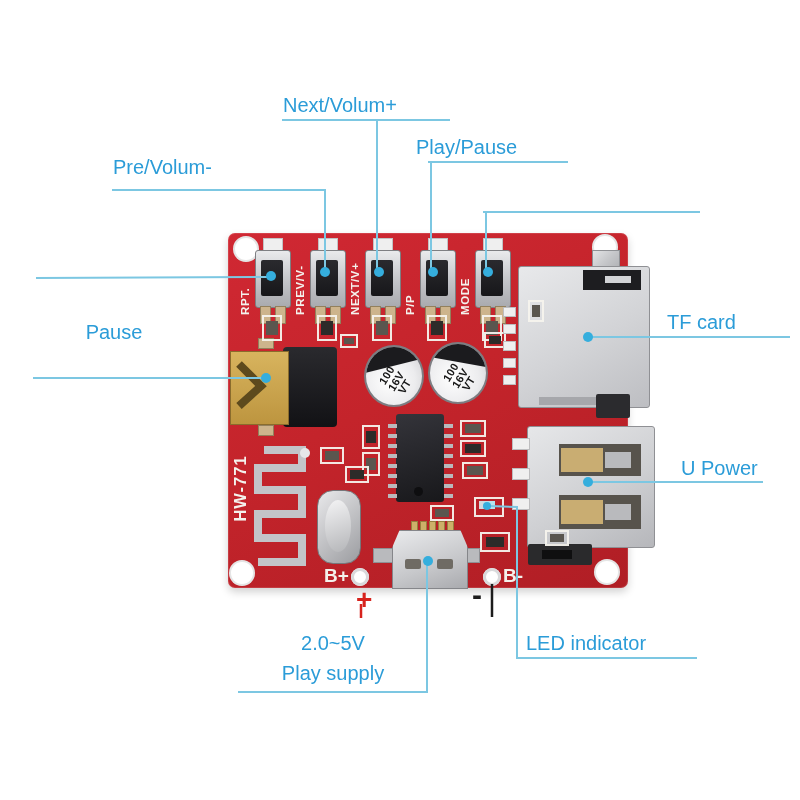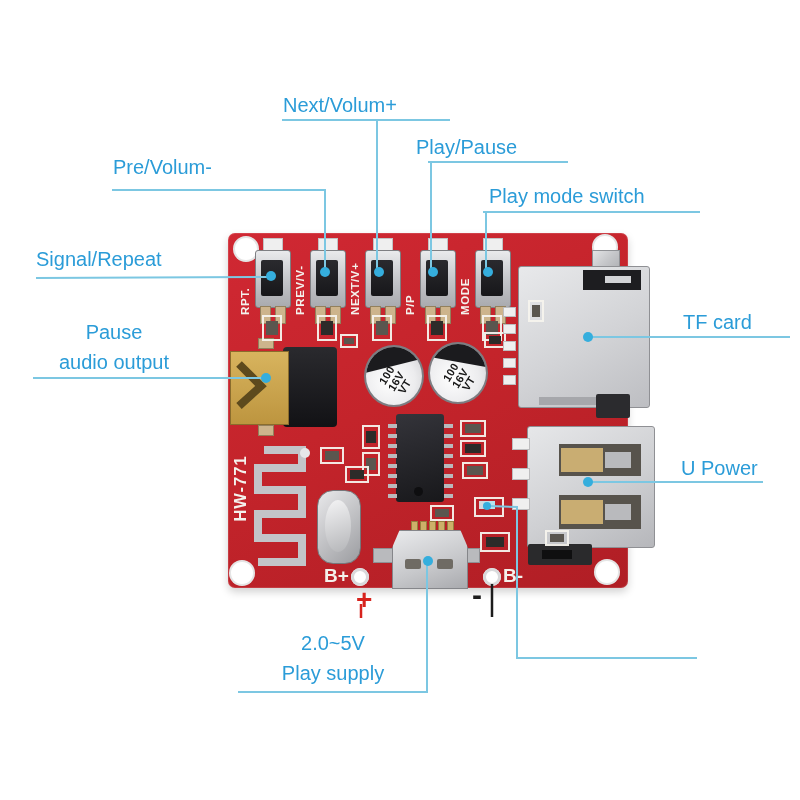--- a/index.html
+++ b/index.html
@@ -257,31 +257,29 @@
       <div class="pad" style="left: 503px; top: 307px; width: 11px; height: 8px;"></div>
       <div class="pad" style="left: 503px; top: 324px; width: 11px; height: 8px;"></div>
       <div class="pad" style="left: 503px; top: 341px; width: 11px; height: 8px;"></div>
       <div class="pad" style="left: 503px; top: 358px; width: 11px; height: 8px;"></div>
       <div class="pad" style="left: 503px; top: 375px; width: 11px; height: 8px;"></div>
       <div class="pad" style="left: 512px; top: 438px; width: 16px; height: 10px;"></div>
       <div class="pad" style="left: 512px; top: 468px; width: 16px; height: 10px;"></div>
       <div class="pad" style="left: 512px; top: 498px; width: 16px; height: 10px;"></div>
     </div>
 
-  <div class="lbl" style="left:36px;top:246px;">Signal/Repeat</div>
   <div class="lbl" style="left:113px;top:154px;">Pre/Volum-</div>
   <div class="lbl" style="left:283px;top:92px;">Next/Volum+</div>
   <div class="lbl" style="left:416px;top:134px;">Play/Pause</div>
-  <div class="lbl" style="left:489px;top:183px;">Play mode switch</div>
   <div class="lbl center" style="left:38px;top:317px;width:152px;line-height:30px;">
     <span>Pause</span><br>
-    <span>audio output</span>
-  </div>
-  <div class="lbl" style="left:667px;top:309px;margin-left:16px;">TF card</div>
+  </div>
+  <div class="lbl" style="left:667px;top:309px;">TF card</div>
   <div class="lbl" style="left:681px;top:455px;">U Power</div>
+  <div class="lbl" style="left:526px;top:630px;">LED indicator</div>
   <div class="lbl center" style="left:240px;top:628px;width:186px;line-height:30px;">
     <span>2.0~5V</span><br>
     <span>Play supply</span>
   </div>
   <div class="mark" style="left:356px;top:584px;font-size:28px;color:var(--plus-red);">+</div>
   <div class="mark" style="left:472px;top:578px;font-size:30px;color:var(--minus-black);">-</div>
 
   <svg class="overlay" width="800" height="800">
     <line class="lead-line" x1="36" y1="278" x2="268" y2="277"></line>
     <polyline class="lead-line" points="112,190 325,190 325,270"></polyline>

